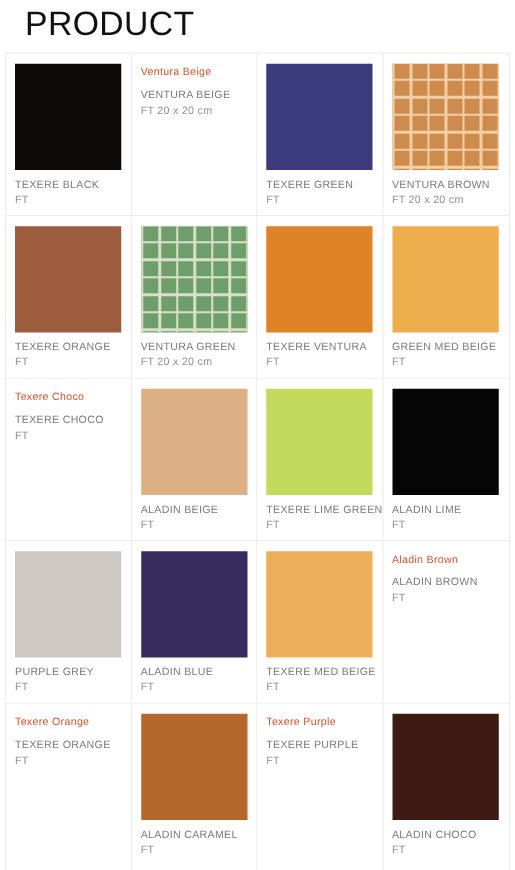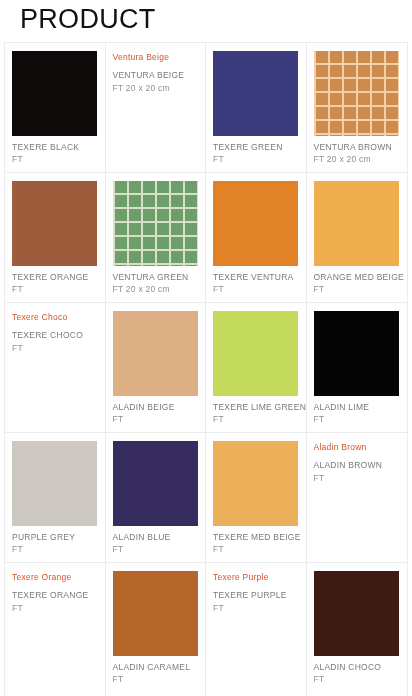--- a/index.html
+++ b/index.html
@@ -109,21 +109,21 @@
         <div class="cap">VENTURA GREEN</div>
         <div class="cap sub">FT 20 x 20 cm</div>
       </div>
       <div class="grid-cell">
         <span class="swatch" style="background: rgb(224, 130, 38);"></span>
         <div class="cap">TEXERE VENTURA</div>
         <div class="cap sub">FT</div>
       </div>
       <div class="grid-cell">
         <span class="swatch" style="background: rgb(238, 174, 78);"></span>
-        <div class="cap">ORANGE MED BEIGE</div>
+        <div class="cap">GREEN MED BEIGE</div>
         <div class="cap sub">FT</div>
       </div>
     </div>
     <div class="grid-row">
       <div class="grid-cell text-only">
         <a class="link-title">Texere Choco</a>
         <div class="cap">TEXERE CHOCO</div>
         <div class="cap sub">FT</div>
       </div>
       <div class="grid-cell">

